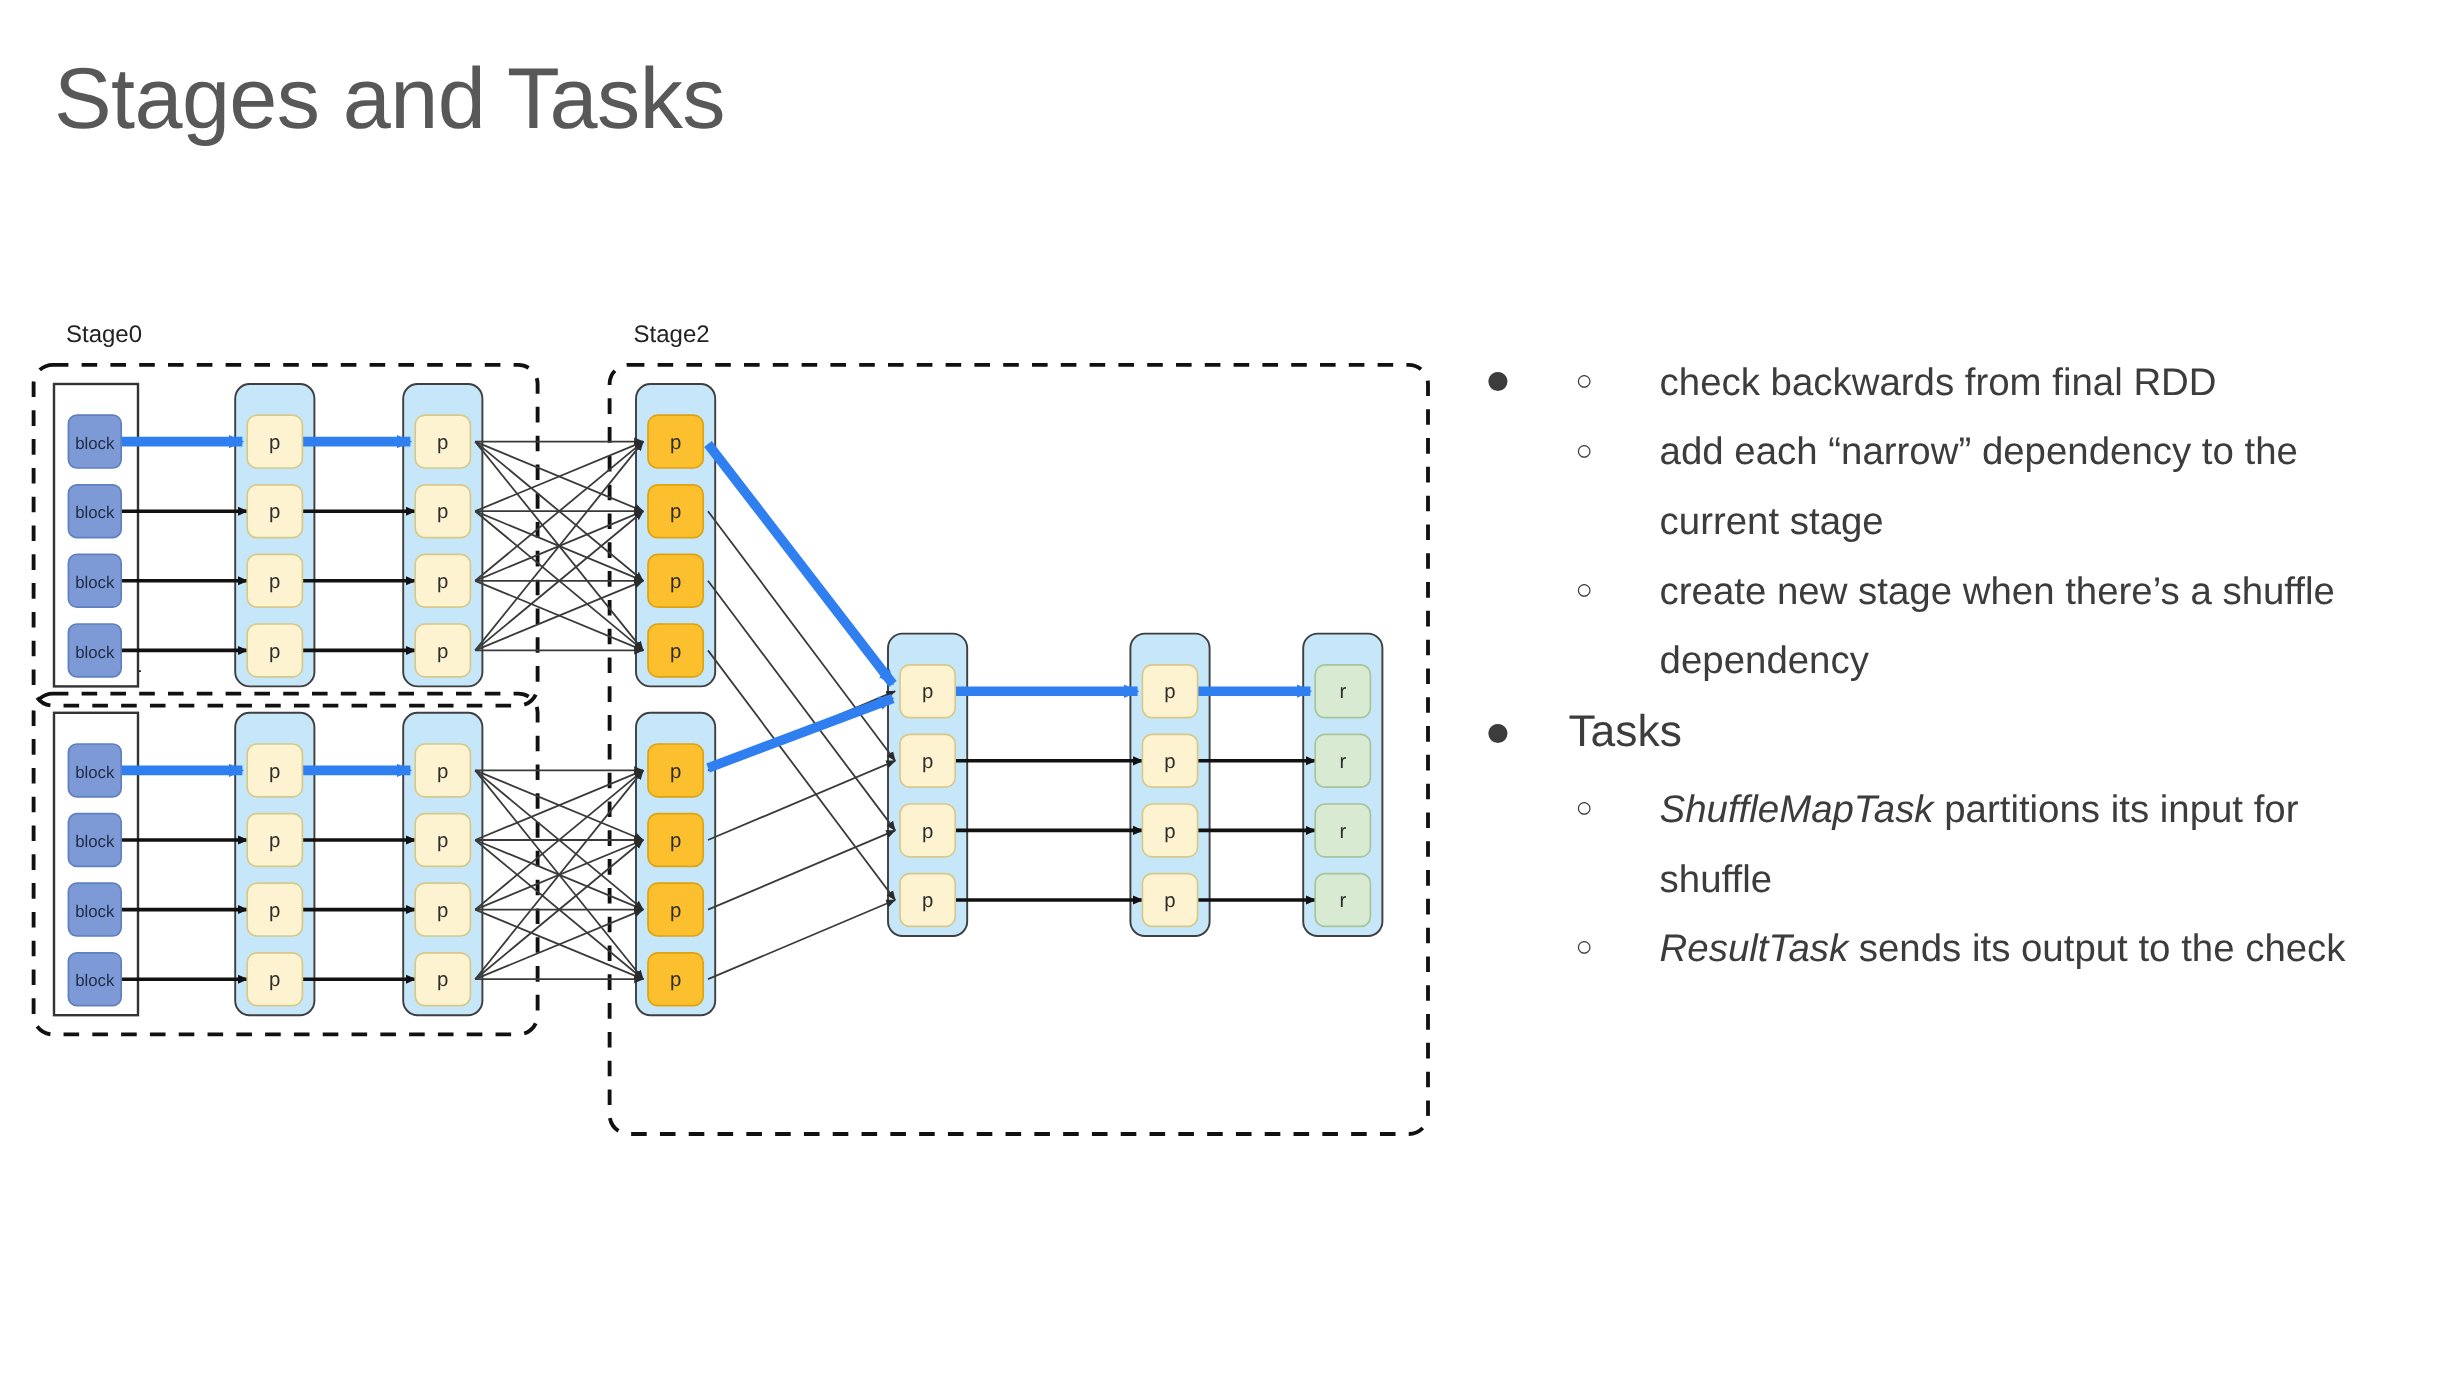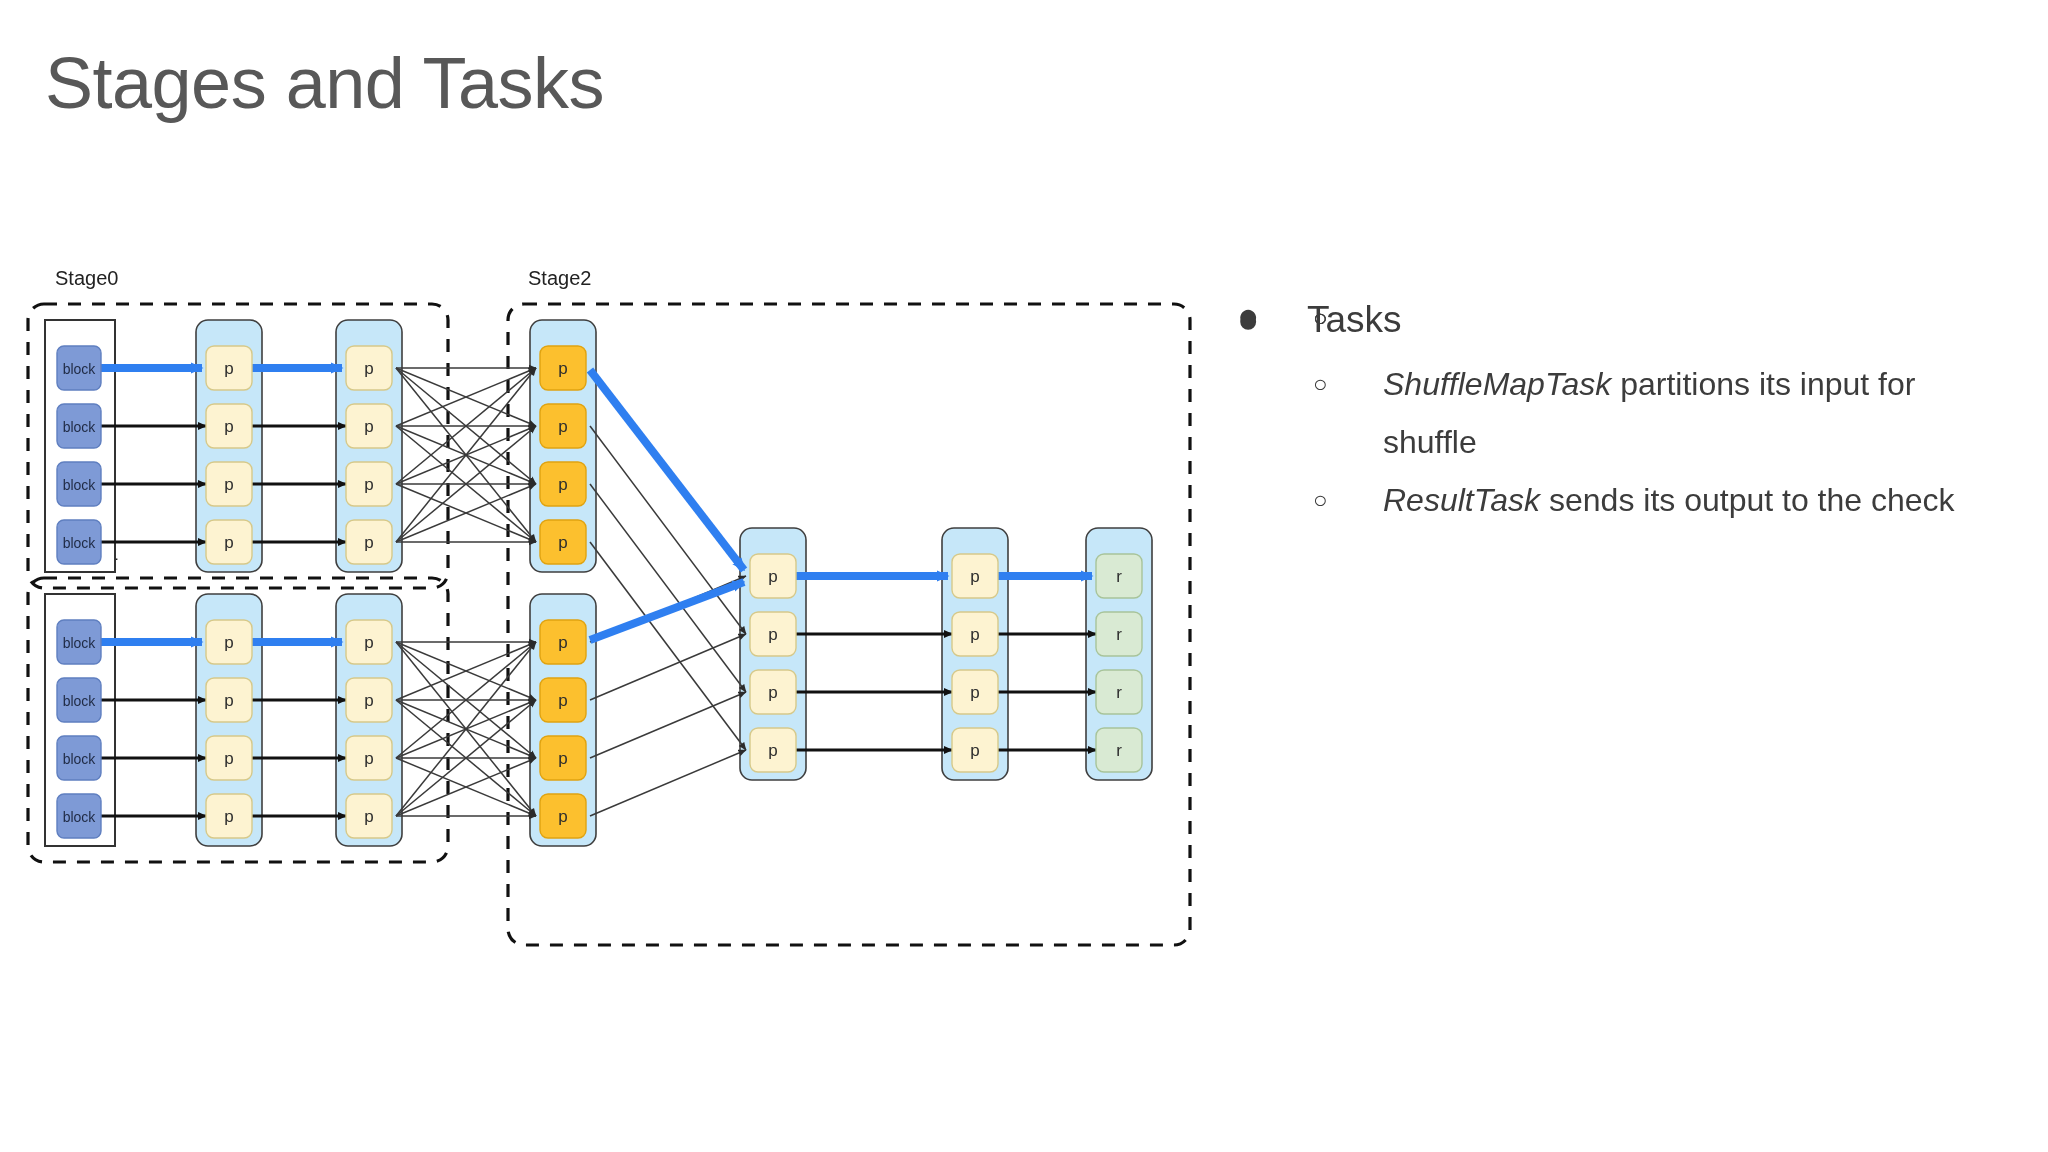--- a/index.html
+++ b/index.html
@@ -308,28 +308,31 @@
   </div>
 
   <div id="bullets">
 
     <div class="lvl1">
       <span class="mk">●</span>
     </div>
 
     <div class="lvl2">
       <span class="mk">○</span>
-    </div>
-
-    <div class="lvl2">
-      <span class="mk">○</span>
-    </div>
-
-    <div class="lvl2">
-      <span class="mk">○</span>
+      <span class="txt">check backwards from final RDD</span>
+    </div>
+
+    <div class="lvl2">
+      <span class="mk">○</span>
+      <span class="txt">add each “narrow” dependency to the current stage</span>
+    </div>
+
+    <div class="lvl2">
+      <span class="mk">○</span>
+      <span class="txt">create new stage when there’s a shuffle dependency</span>
     </div>
 
     <div class="lvl1">
       <span class="mk">●</span>
       <span class="txt">Tasks</span>
     </div>
 
     <div class="lvl2">
       <span class="mk">○</span>
       <span class="it">ShuffleMapTask</span><span class="txt"> partitions its input for shuffle</span>

